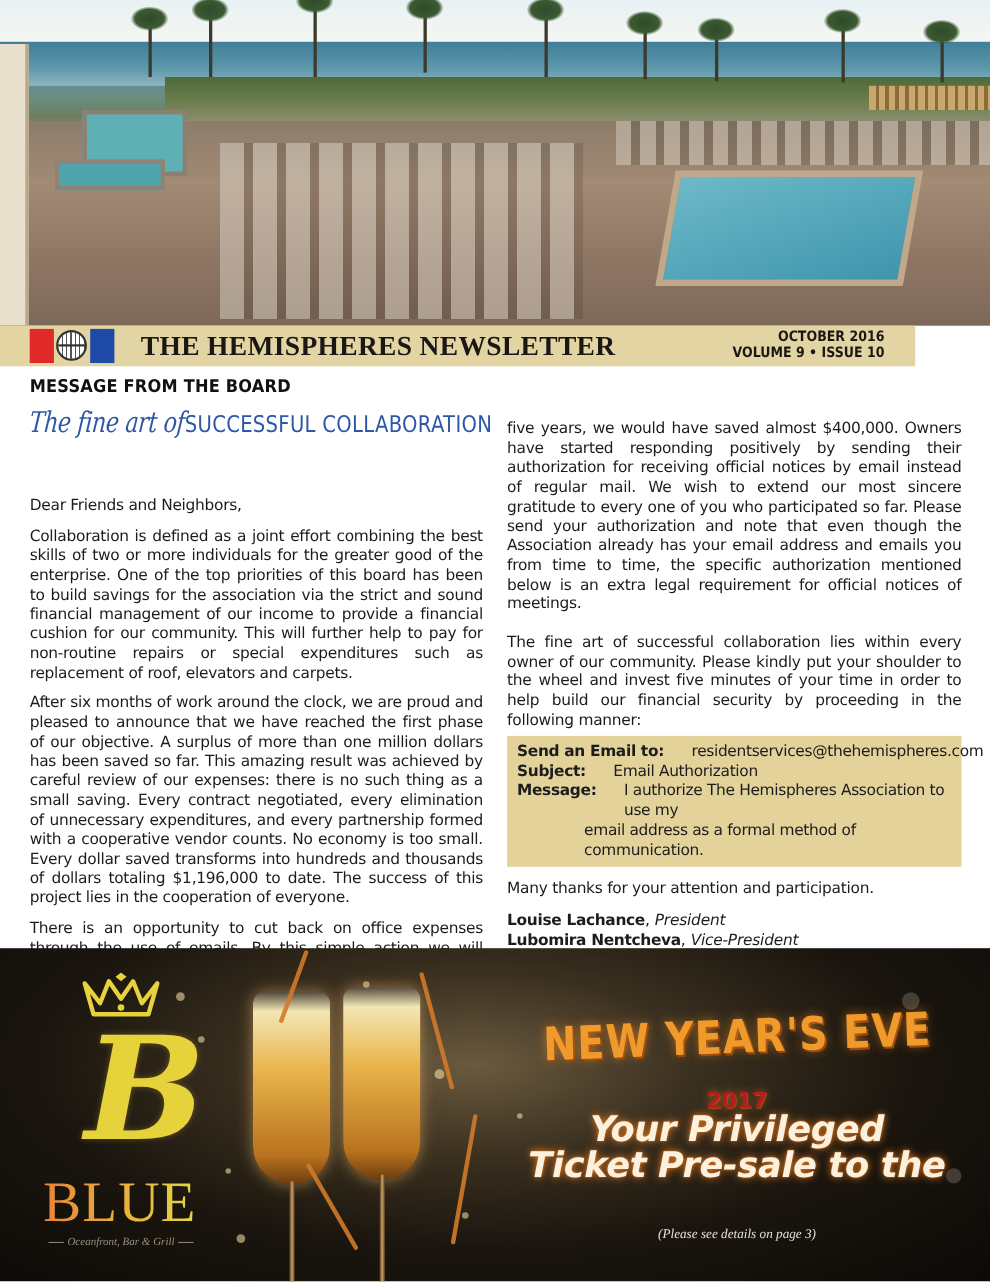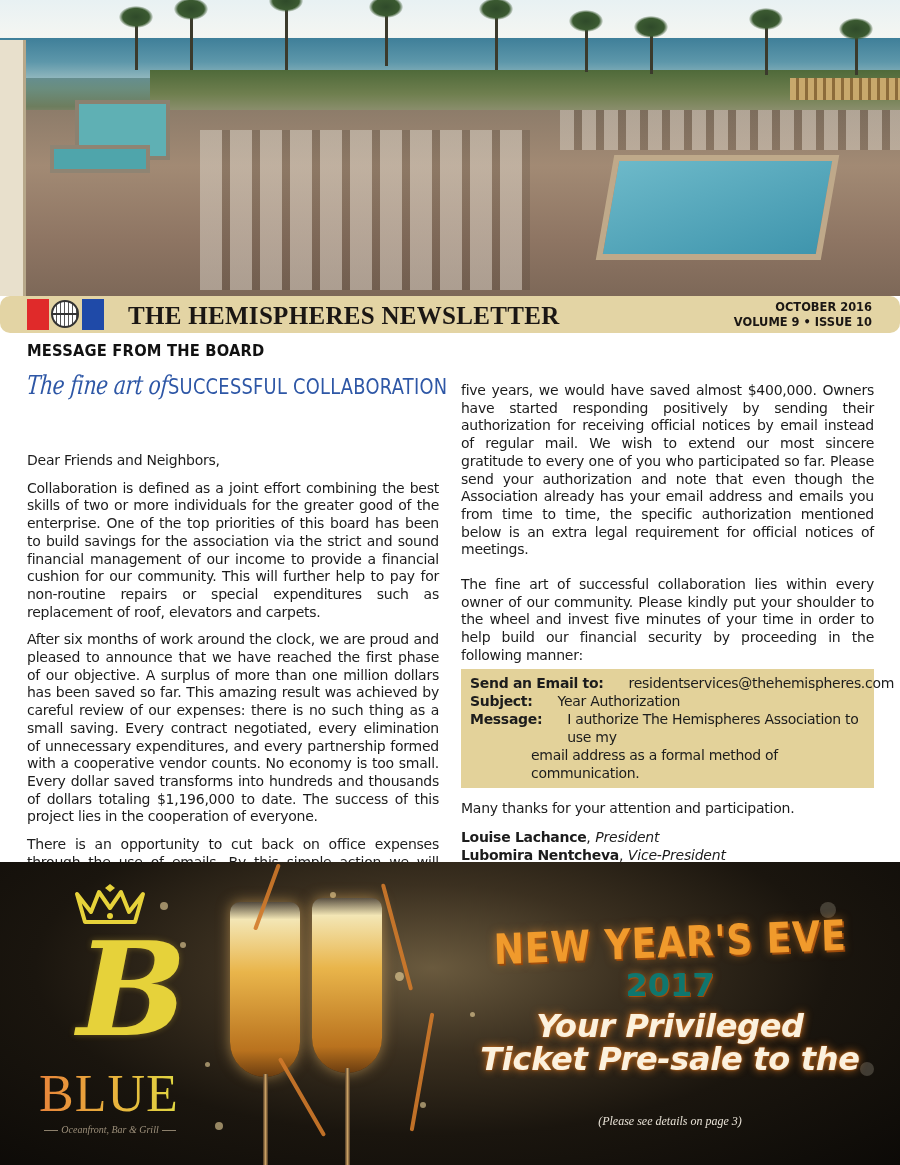--- a/index.html
+++ b/index.html
@@ -30,21 +30,21 @@
   .hero .chairs2 { position: absolute; left: 560px; top: 110px; width: 340px; height: 40px;
     background: repeating-linear-gradient(90deg, rgba(230,225,215,.5) 0 14px, rgba(60,50,40,.25) 14px 22px); opacity: .8; }
   .hero .awning { position: absolute; left: 790px; top: 78px; width: 110px; height: 22px;
     background: repeating-linear-gradient(90deg, #c8a86c 0 6px, #8c6b3a 6px 9px); }
   .palm { position: absolute; width: 3px; background: #3b3a2c; }
   .palm::before { content: ""; position: absolute; left: -16px; top: -12px; width: 34px; height: 22px; border-radius: 50%;
     background: radial-gradient(ellipse at center, #2f4a2a 0%, #3b5a31 55%, rgba(59,90,49,0) 72%); }
 
   
   .masthead {
-    position: absolute; left: 0; top: 296px; width: 900px; height: 37px; background: #e3d4a4; border-radius: 10px;
+    position: absolute; left: 0; top: 296px; width: 832px; height: 37px; background: #e3d4a4;
   }
   .logo-red { position: absolute; left: 27px; top: 3px; width: 22px; height: 31px; background: #e02a2a; }
   .logo-globe { position: absolute; left: 51px; top: 4px; width: 28px; height: 28px; border-radius: 50%;
     border: 2px solid #333; background:
       repeating-linear-gradient(90deg, #fff 0 3px, #555 3px 4px);
   }
   .logo-globe::after { content: ""; position: absolute; left: 0; right: 0; top: 11px; height: 2px; background: #333; }
   .logo-blue { position: absolute; left: 82px; top: 3px; width: 22px; height: 31px; background: #1f4aa8; }
   .mast-title {
     position: absolute; left: 128px; top: 6px; font-family: "Liberation Serif", "DejaVu Serif", serif;
@@ -113,22 +113,22 @@
     background: linear-gradient(90deg, #e8843a 0%, #e8b33c 55%, #e0d842 100%);
     -webkit-background-clip: text; background-clip: text; color: transparent; }
   .blue-tag { position: absolute; left: 0; top: 254px; width: 150px; text-align: center;
     font-family: "Liberation Serif", "DejaVu Serif", serif; font-style: italic; font-size: 10px; color: #9c8f7a; white-space: nowrap; }
   .blue-tag::before, .blue-tag::after { content: ""; display: inline-block; width: 14px; height: 1px; background: #8c806c; vertical-align: middle; margin: 0 3px; }
 
   .nye-title { position: absolute; left: 465px; top: 918px; width: 410px; text-align: center;
     font-family: "DejaVu Sans", sans-serif; font-weight: bold; font-size: 42px; letter-spacing: 1px;
     color: #f09a2c; text-shadow: 0 0 10px rgba(255,150,40,.55), 2px 2px 0 #8a3e08;
     transform: scaleX(0.86) rotate(-2deg); transform-origin: center; white-space: nowrap; }
-  .nye-year { position: absolute; left: 465px; top: 966px; width: 410px; text-align: center;
-    font-family: "DejaVu Sans", sans-serif; font-weight: bold; font-size: 32px; color: #0f766e;
+  .nye-year { position: absolute; left: 465px; top: 988px; width: 410px; text-align: center;
+    font-family: "DejaVu Sans", sans-serif; font-weight: bold; font-size: 20px; color: #b91c1c;
     text-shadow: 0 0 8px rgba(255,150,40,.55), 1px 1px 0 #8a3e08; }
   .nye-lines { position: absolute; left: 470px; top: 1010px; width: 400px; text-align: center;
     font-family: "DejaVu Sans", sans-serif; font-style: italic; font-weight: bold; font-size: 32px; line-height: 33px;
     color: #fbf1de; text-shadow: 0 0 8px rgba(255,140,40,.85), 0 0 2px #c2600f; letter-spacing: -0.3px; }
   .nye-note { position: absolute; left: 470px; top: 1114px; width: 400px; text-align: center;
     font-family: "Liberation Serif", "DejaVu Serif", serif; font-style: italic; font-size: 12px; color: #e8e2d6; }
 </style>
 </head>
 <body>
 
@@ -183,21 +183,21 @@
   <p style="margin-bottom:17px;">five years, we would have saved almost $400,000. Owners have started responding positively by sending their authorization for receiving official notices by email instead of regular mail. We wish to extend our most sincere gratitude to every one of you who participated so far. Please send your authorization and note that even though the Association already has your email address and emails you from time to time, the specific authorization mentioned below is an extra legal requirement for official notices of meetings.</p>
   <p style="margin-bottom:2px;">The fine art of successful collaboration lies within every owner of our community. Please kindly put your shoulder to the wheel and invest five minutes of your time in order to help build our financial security by proceeding in the following manner:</p>
 
   <div class="email-box">
     <div class="row">
       <span class="k">Send an Email to:</span>
       <span class="v">residentservices@thehemispheres.com</span>
     </div>
     <div class="row">
       <span class="k">Subject:</span>
-      <span class="v">Year Authorization</span>
+      <span class="v">Email Authorization</span>
     </div>
     <div class="row">
       <span class="k">Message:</span>
       <span class="v">I authorize The Hemispheres Association to use my</span>
     </div>
     <div class="msg-cont" style="letter-spacing:-0.3px;">email address as a formal method of communication.</div>
   </div>
 
   <p class="thanks">Many thanks for your attention and participation.</p>
 

